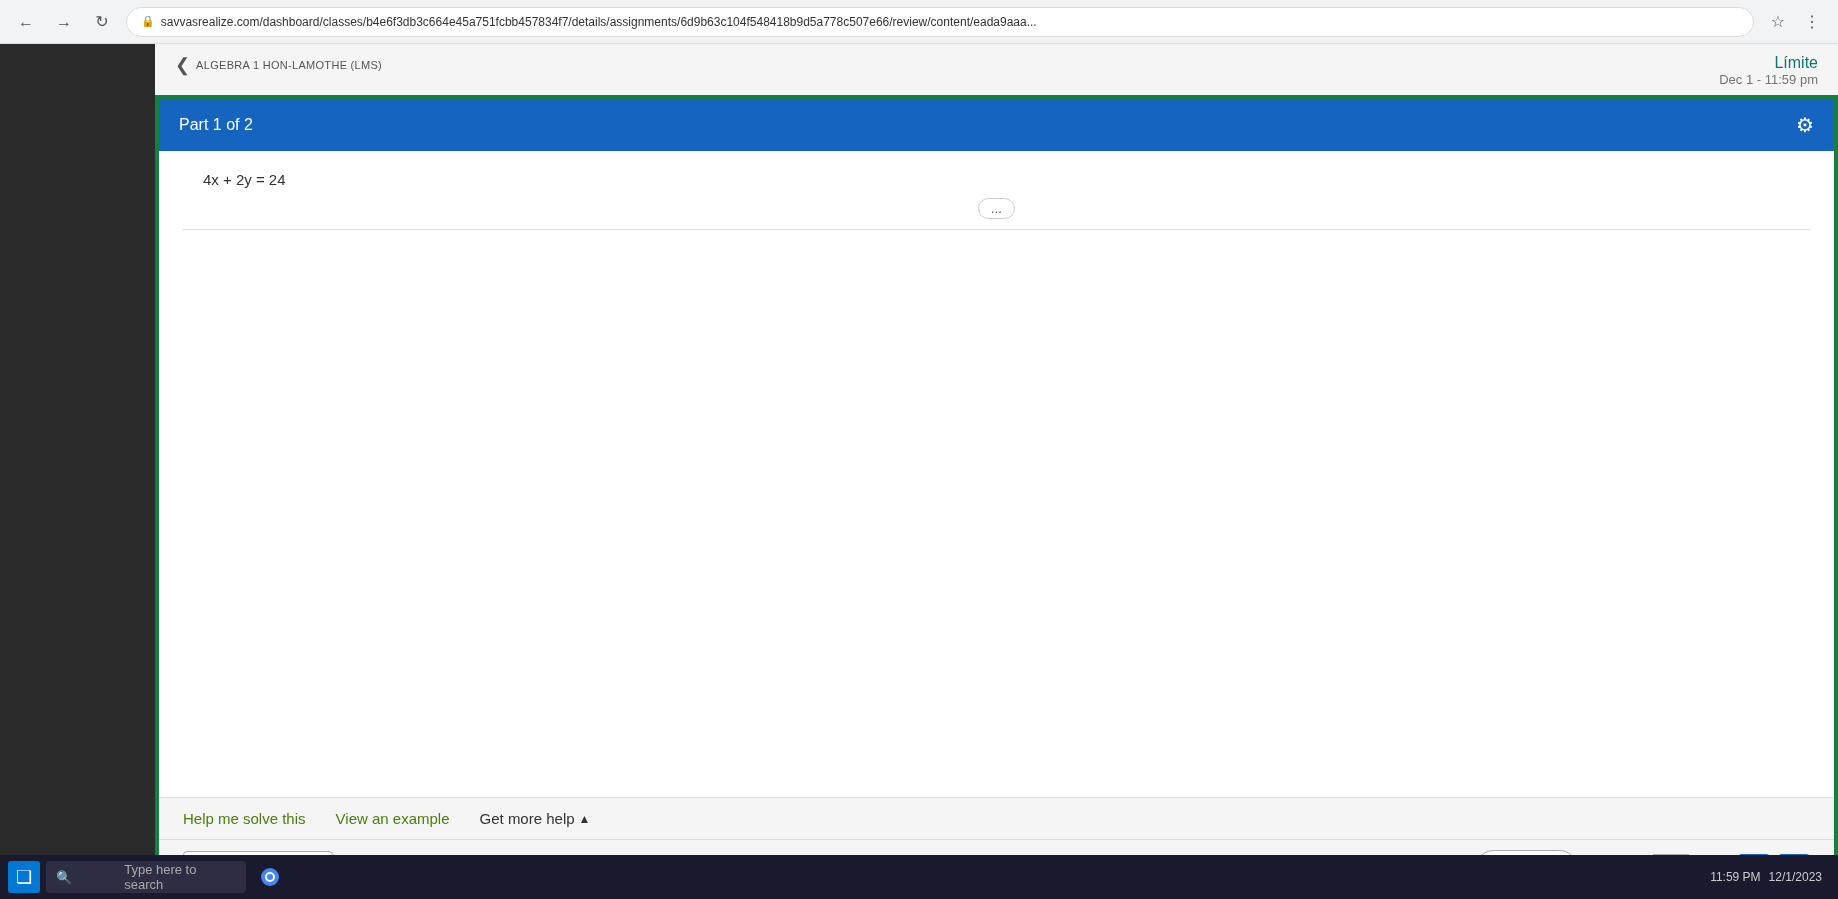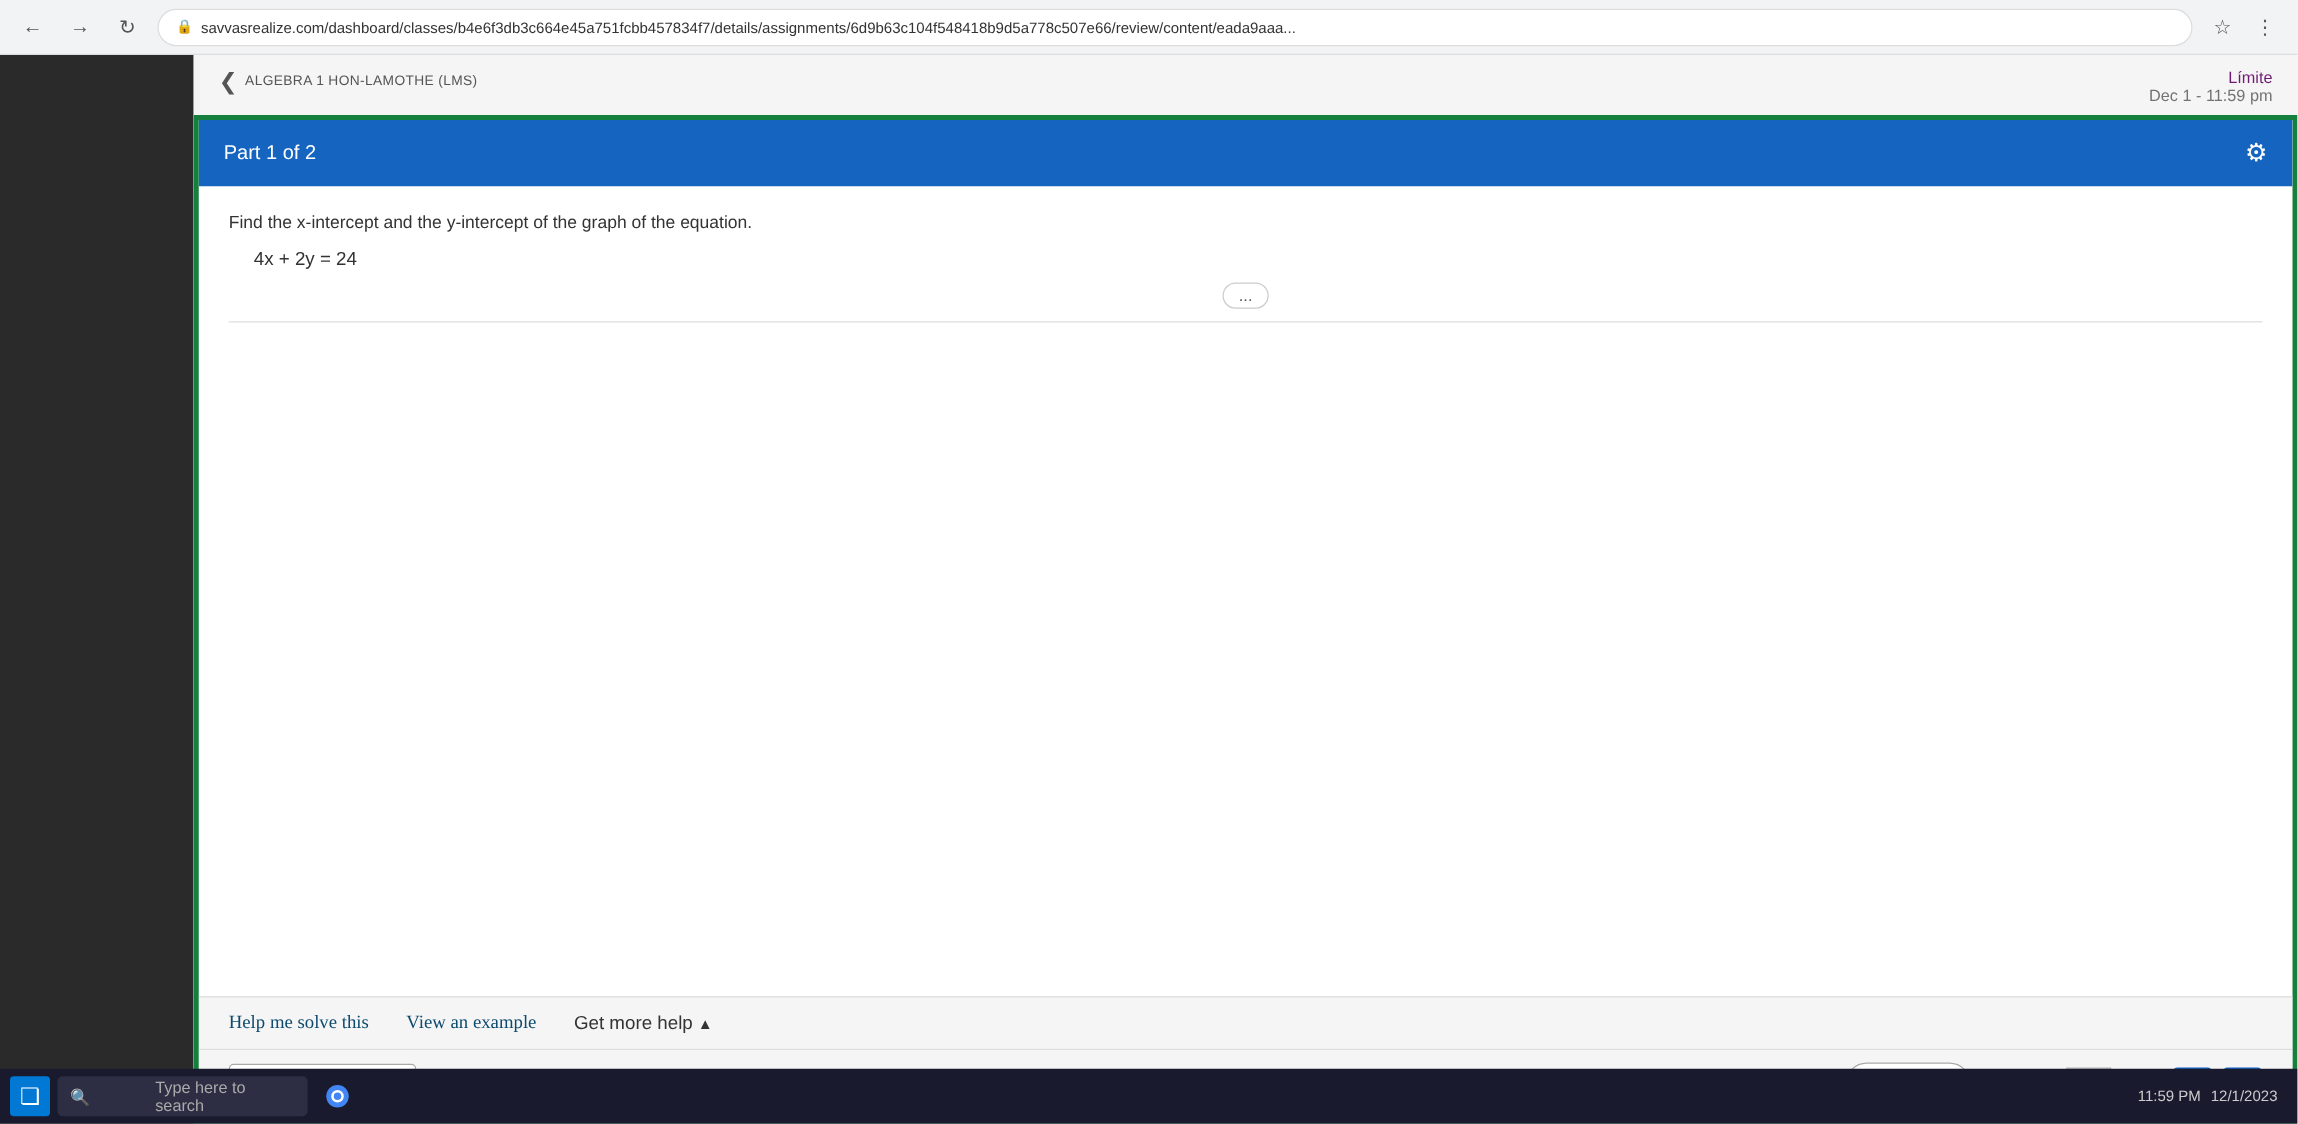--- a/index.html
+++ b/index.html
@@ -122,22 +122,22 @@
     .assignment-title {
       font-size: 20px;
       color: #333;
       font-weight: 400;
       margin-left: 22px;
     }
     .header-right {
       text-align: right;
     }
     .limite-label {
-      font-size: 13px;
-      color: #701a75;
+      font-size: 16px;
+      color: #0f766e;
     }
     .due-date {
       font-size: 13px;
       color: #737373;
     }
 
     
     .question-panel {
       flex: 1;
       background: #fff;
@@ -228,25 +228,24 @@
     .action-bar {
       background: #f5f5f5;
       border-top: 1px solid #ddd;
       padding: 12px 24px;
       display: flex;
       align-items: center;
       gap: 30px;
     }
     .action-link {
       font-size: 15px;
-      color: #0c4a6e;
+      color: #4d7c0f;
       cursor: pointer;
       text-decoration: none;
       font-weight: 500;
-      font-family: Liberation Serif, serif;
     }
     .get-more-help {
       display: flex;
       align-items: center;
       gap: 4px;
       font-size: 15px;
       color: #333;
       cursor: pointer;
       font-weight: 500;
     }
@@ -419,21 +418,20 @@
   </div>
 
   <div class="question-panel">
 
     <div class="part-header">
       <span class="part-title">Part 1 of 2</span>
       <span class="gear-icon">⚙</span>
     </div>
 
     <div class="question-body">
-      <div class="question-instruction">Find the x-intercept and the y-intercept of the graph of the equation.</div>
       <div class="equation">4x + 2y = 24</div>
 
       <div class="ellipsis-container">
         <button class="ellipsis-btn">...</button>
       </div>
       <hr class="divider-line">
 
     </div>
 
     <div class="action-bar">

